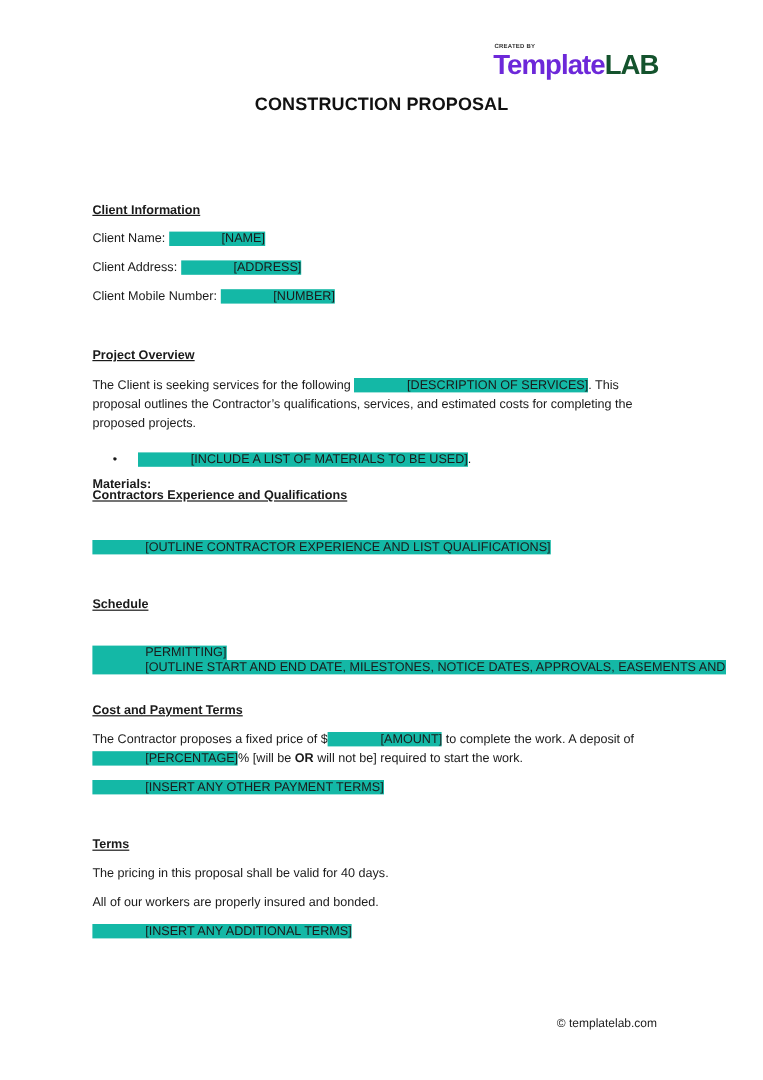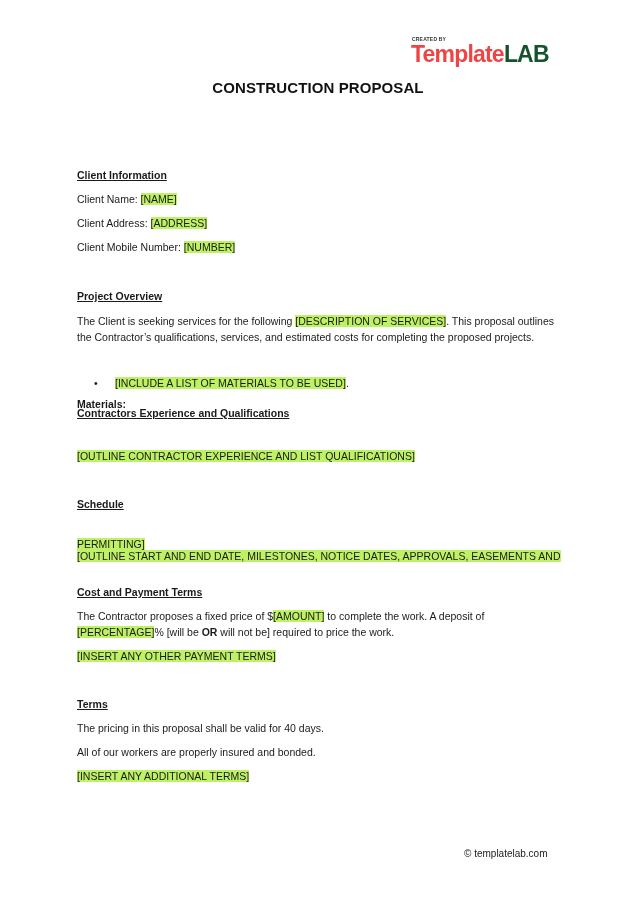--- a/index.html
+++ b/index.html
@@ -12,37 +12,37 @@
     position: absolute; left: 411px; top: 37px;
     line-height: 1;
   }
   .logo .created {
     font-size: 5px; font-weight: bold; color: #333; letter-spacing: 0.2px;
     display: block; margin-left: 1px; margin-bottom: 1px;
   }
   .logo .brand {
     font-size: 23px; font-weight: bold; letter-spacing: -0.8px;
   }
-  .logo .brand .t { color: #ef4444; }
+  .logo .brand .t { color: #6d28d9; }
   .logo .brand .lab { color: #14532d; }
 
   .title {
     position: absolute; left: 0; width: 636px; top: 79px;
     text-align: center; font-size: 15px; font-weight: bold; color: #111;
     letter-spacing: 0.1px;
   }
 
   .content {
     position: absolute; left: 77px; top: 0; width: 480px;
     font-size: 10.5px; line-height: 15px;
   }
   .line { position: absolute; left: 0; white-space: nowrap; }
   .heading { font-weight: bold; text-decoration: underline; }
   .bold { font-weight: bold; margin-top: 46px; }
-  .hl { background: #bef264; }
+  .hl { background: #14b8a6; padding-left: 44px; }
   .bullet { position: absolute; left: 17px; }
   .para { position: absolute; left: 0; width: 478px; white-space: normal; }
 
   .footer {
     position: absolute; left: 464px; top: 848px;
     font-size: 10px; color: #222;
   }
 </style>
 </head>
 <body>
@@ -88,21 +88,21 @@
   </div>
   <div class="line" style="top:537px">
     <span class="hl">PERMITTING]</span>
   </div>
 
   <div class="line heading" style="top:585px">Cost and Payment Terms</div>
   <div class="line" style="top:609px">
     <span>The Contractor proposes a fixed price of $</span><span class="hl">[AMOUNT]</span><span> to complete the work. A deposit of</span>
   </div>
   <div class="line" style="top:625px">
-    <span class="hl">[PERCENTAGE]</span><span>% [will be </span><span class="bold">OR</span><span> will not be] required to price the work.</span>
+    <span class="hl">[PERCENTAGE]</span><span>% [will be </span><span class="bold">OR</span><span> will not be] required to start the work.</span>
   </div>
   <div class="line" style="top:649px">
     <span class="hl">[INSERT ANY OTHER PAYMENT TERMS]</span>
   </div>
 
   <div class="line heading" style="top:697px">Terms</div>
   <div class="line" style="top:721px">The pricing in this proposal shall be valid for 40 days.</div>
   <div class="line" style="top:745px">All of our workers are properly insured and bonded.</div>
   <div class="line" style="top:769px">
     <span class="hl">[INSERT ANY ADDITIONAL TERMS]</span>

